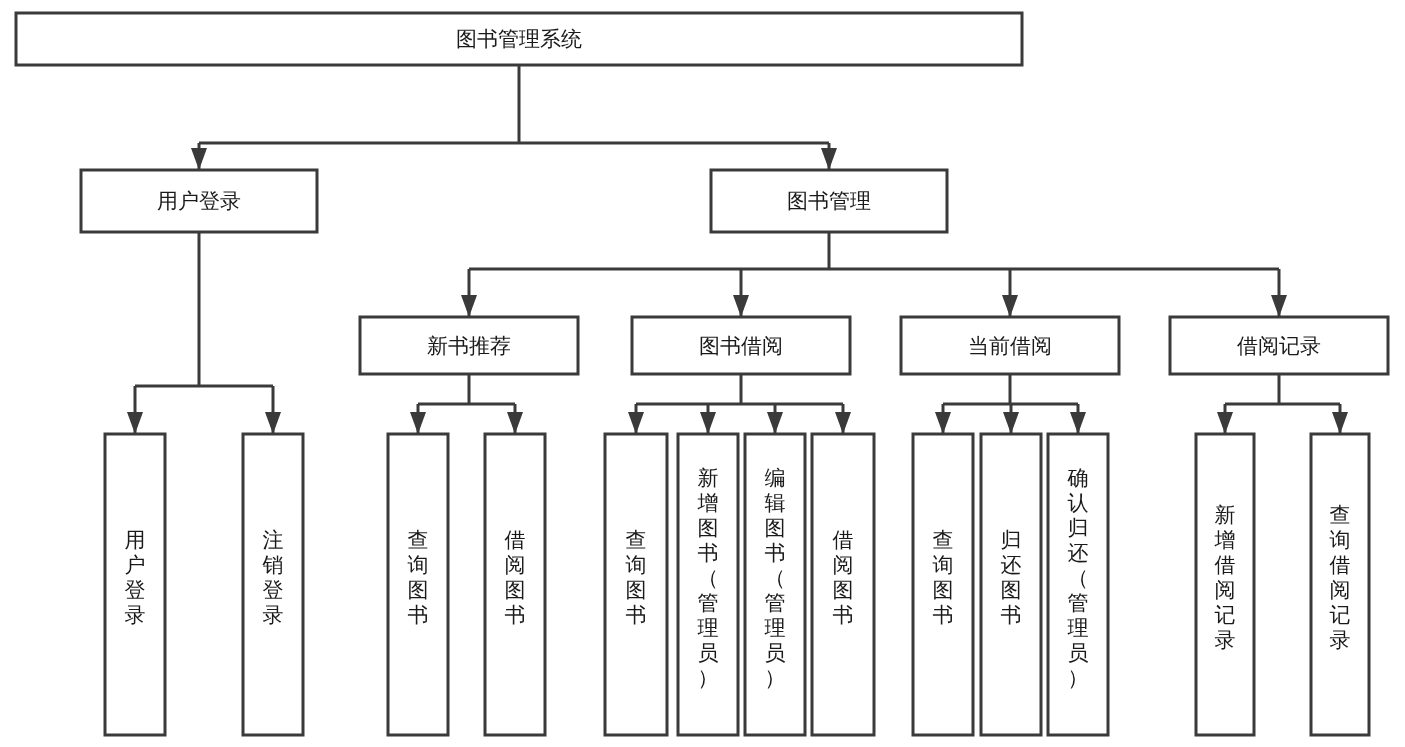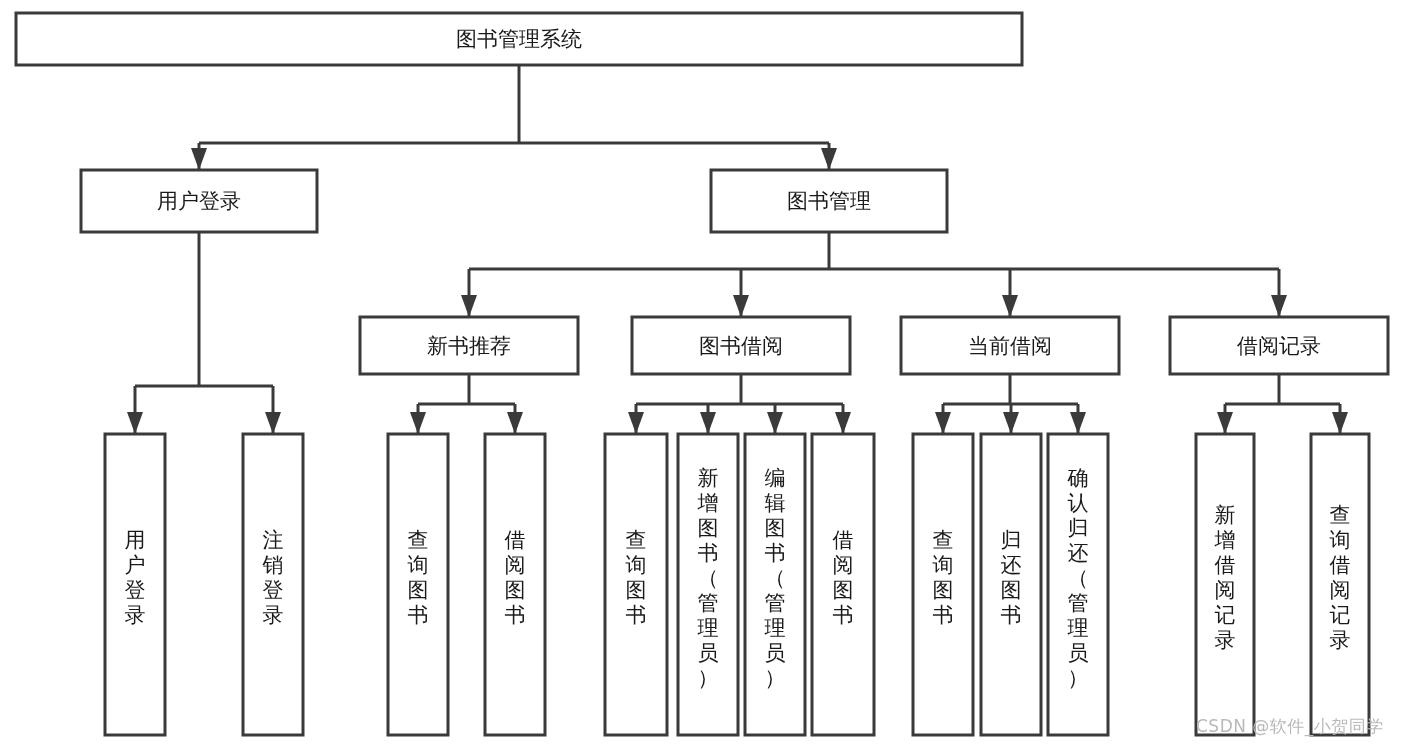--- a/index.html
+++ b/index.html
@@ -205,15 +205,14 @@
           <rect x="1170" y="317" width="218" height="57" class="node-box" fill="#ffffff" stroke="#3a3a3a"></rect>
           <text x="1279" y="346.5" class="node-label-h" fill="#1a1a1a">借阅记录</text>
         </g>
         <g>
           <rect x="16" y="13" width="1006" height="52" class="node-box" fill="#ffffff" stroke="#3a3a3a"></rect>
           <text x="519" y="40" class="node-label-h" fill="#1a1a1a">图书管理系统</text>
         </g>
       </g>
   </svg>
 
-  <div class="watermark" style="left: 1196px; top: 715px; color: rgb(185, 185, 185);">CSDN @软件_小贺同学</div>
 
 </div>
 
 </body></html>

